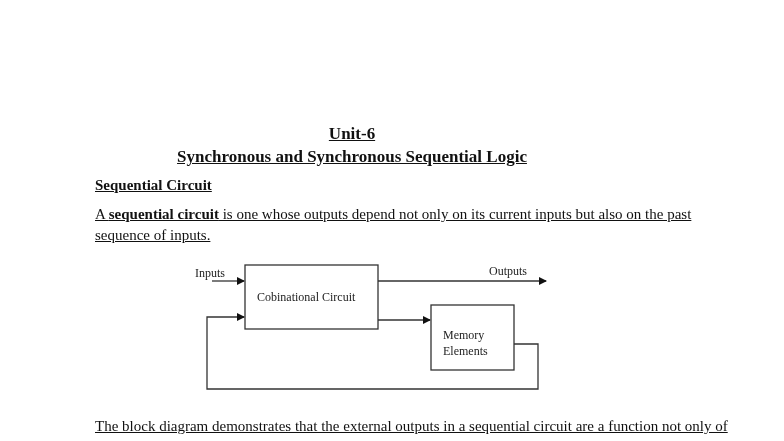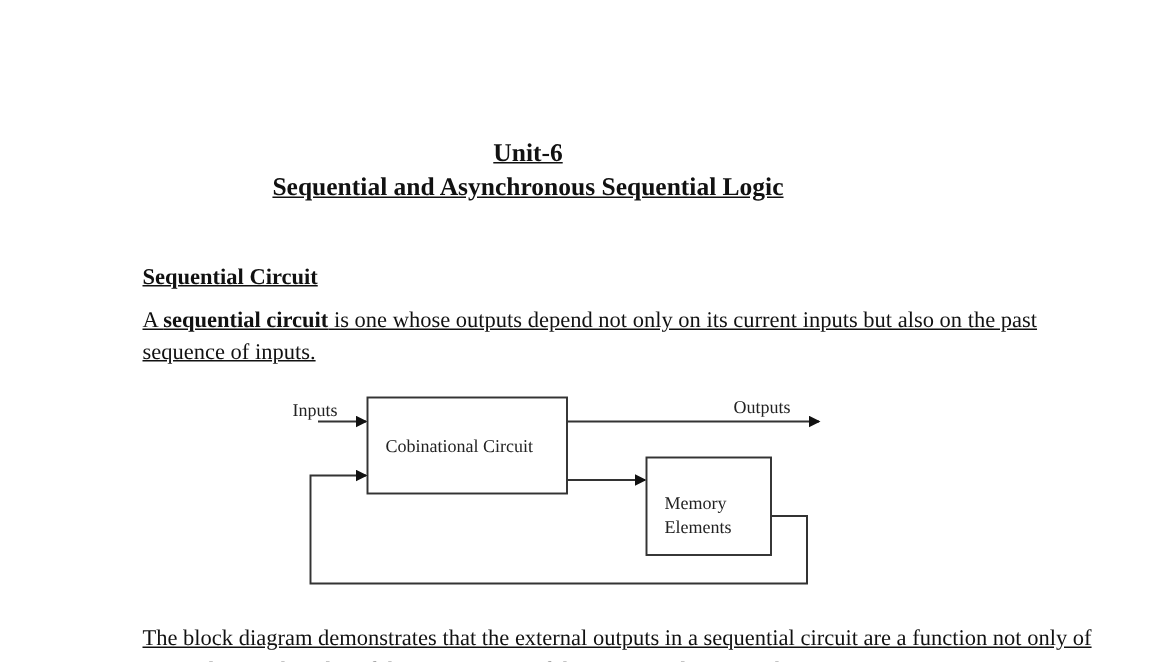--- a/index.html
+++ b/index.html
@@ -1,34 +1,34 @@
 <!DOCTYPE html>
 <html><head>
 <meta charset="utf-8">
 <style>
   html, body { margin:0; padding:0; background:#ffffff; }
   body { width:784px; height:441px; overflow:hidden; position:relative;
          font-family:"Liberation Serif","DejaVu Serif",serif; color:#111; }
   .title { position:absolute; left:0; width:704px; text-align:center;
-           font-weight:bold; text-decoration:underline; font-size:17px; }
+           font-weight:bold; text-decoration:underline; font-size:17px;margin-top:32px; }
   .t1 { top:92px; }
   .t2 { top:115px; }
   .heading { position:absolute; left:95px; top:177px; font-weight:bold;
              text-decoration:underline; font-size:15px; }
   .para { position:absolute; left:95px; width:620px; font-size:15px; line-height:21px;text-decoration:underline; }
   .p1 { top:204px; }
   .p2 { top:416px; width:640px; }
   .diagram { position:absolute; left:0; top:0; }
   .dlabel { font-family:"Liberation Serif","DejaVu Serif",serif; font-size:12px; fill:#222; }
 </style>
 </head>
 <body>
 
 <div class="title t1">Unit-6</div>
-<div class="title t2">Sequential and Asynchronous Sequential Logic</div>
+<div class="title t2">Synchronous and Synchronous Sequential Logic</div>
 
 <div class="heading">Sequential Circuit</div>
 
 <div class="para p1">
   <span>A </span><b>sequential circuit</b><span> is one whose outputs depend not only on its current inputs but also on the past sequence of inputs.</span>
 </div>
 
 <svg class="diagram" width="784" height="441">
   <defs>
     <marker id="arr" markerWidth="8" markerHeight="8" refX="7" refY="4" orient="auto" markerUnits="userSpaceOnUse">

